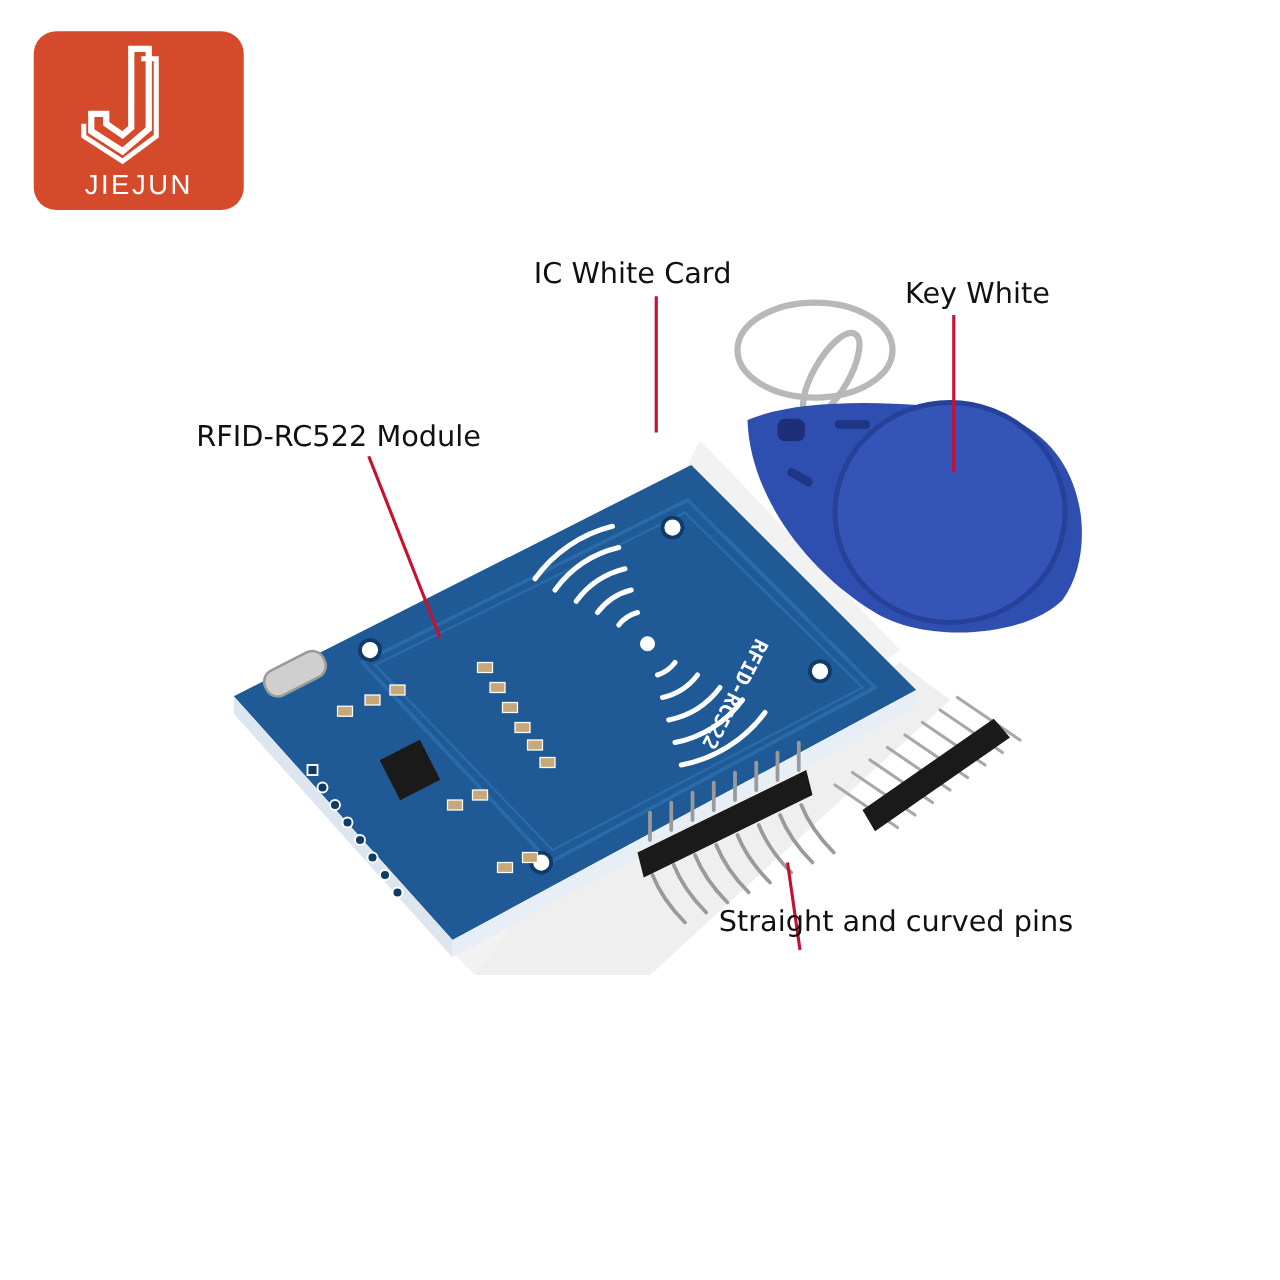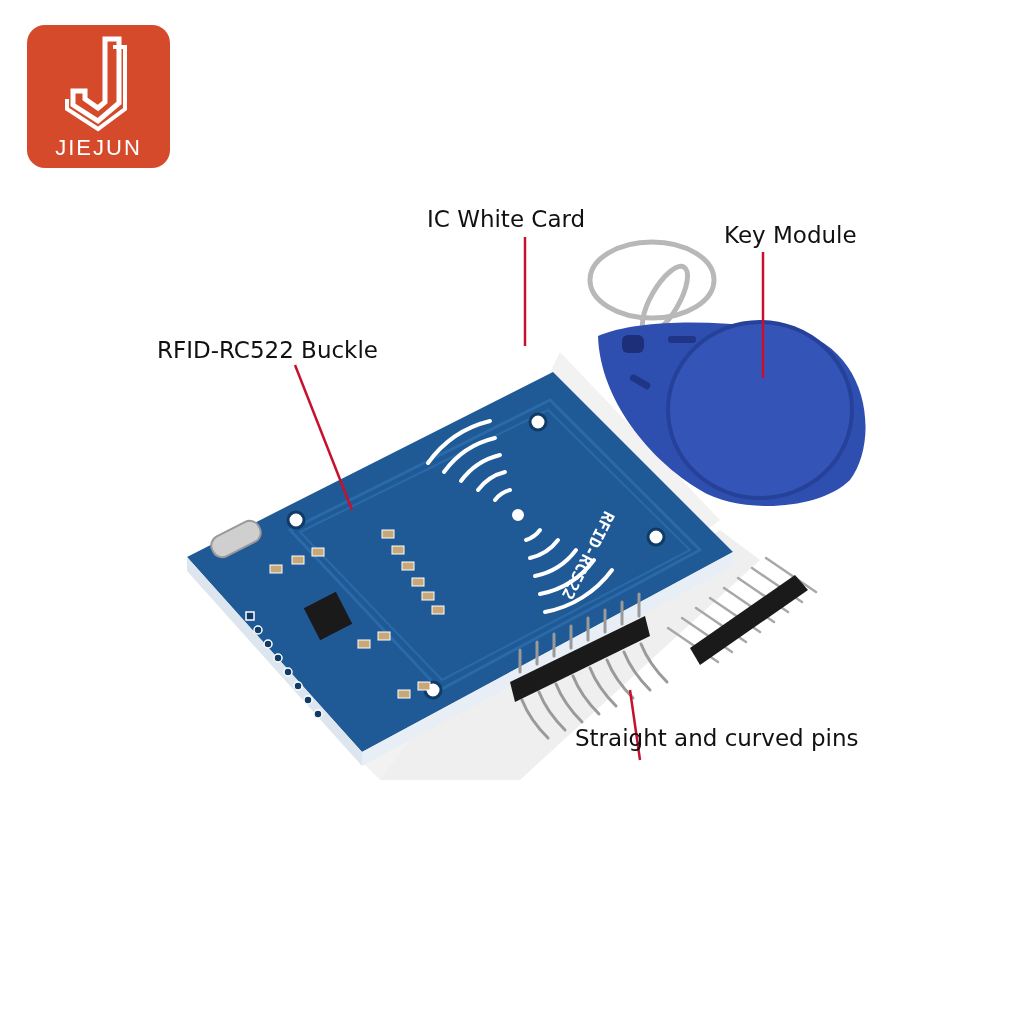--- a/index.html
+++ b/index.html
@@ -1,17 +1,17 @@
 <!DOCTYPE html>
 <html><head>
 <meta charset="utf-8">
 <style>
   html, body { margin:0; padding:0; background:#ffffff; }
   body { width:1024px; height:1024px; position:relative; overflow:hidden; font-family:"DejaVu Sans", sans-serif; }
-  .logo { position:absolute; left:27px; top:25px; width:143px; height:143px; border-radius:18px; background:#d64a2c; }
+  .logo { position:absolute; left:27px; top:25px; width:168px; height:143px; border-radius:18px; background:#d64a2c; }
   .logo-text { position:absolute; left:0; right:0; top:110px; text-align:center; color:#fff; font-family:"Liberation Sans", sans-serif; font-size:22px; letter-spacing:2px; }
   .label { position:absolute; font-family:"DejaVu Sans", sans-serif; font-size:23px; color:#111; white-space:nowrap; }
   .scene { position:absolute; left:0; top:0; }
 </style>
 </head>
 <body>
 
 <div class="logo">
   <svg width="143" height="143" viewBox="0 0 143 143">
     <path d="M78 14 L92 14 L92 78 L71 96 L46 80 L46 66 L58 66 L58 74 L71 83 L78 77 Z" fill="none" stroke="#fff" stroke-width="5"></path>
@@ -138,15 +138,15 @@
 
   <g stroke="#c8102e" stroke-width="2.5">
     <line x1="525" y1="237" x2="525" y2="346"></line>
     <line x1="763" y1="252" x2="763" y2="378"></line>
     <line x1="295" y1="365" x2="352" y2="510"></line>
     <line x1="630" y1="690" x2="640" y2="760"></line>
   </g>
 </svg>
 
 <div class="label" style="left:427px; top:206px;text-align:right;">IC White Card</div>
-<div class="label" style="left:724px; top:222px;">Key Module</div>
-<div class="label" style="left:157px; top:337px;">RFID-RC522 Buckle</div>
+<div class="label" style="left:724px; top:222px;">Key White</div>
+<div class="label" style="left:157px; top:337px;">RFID-RC522 Module</div>
 <div class="label" style="left:575px; top:725px;">Straight and curved pins</div>
 
 </body></html>

